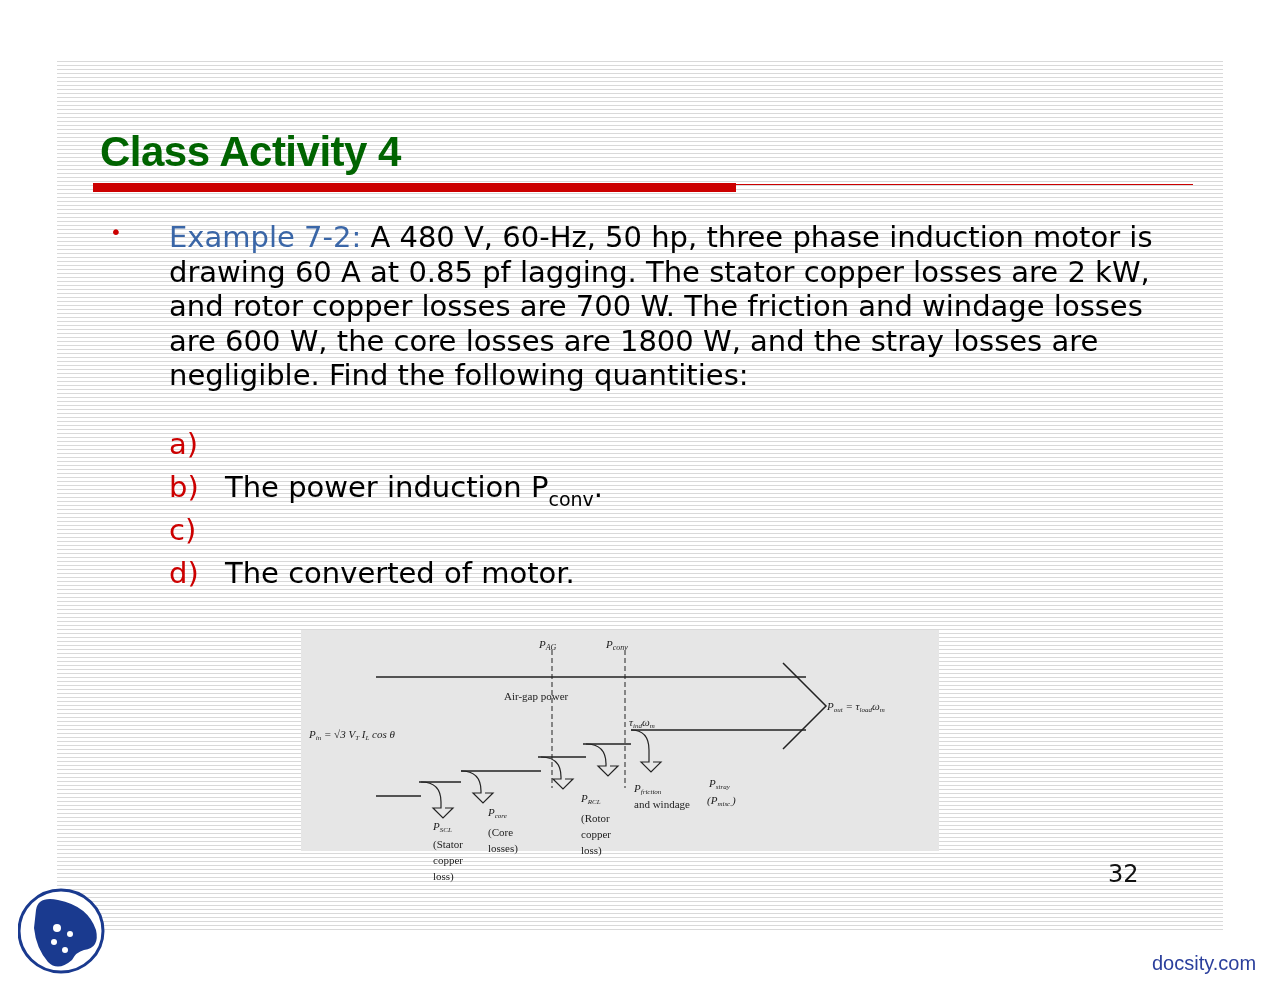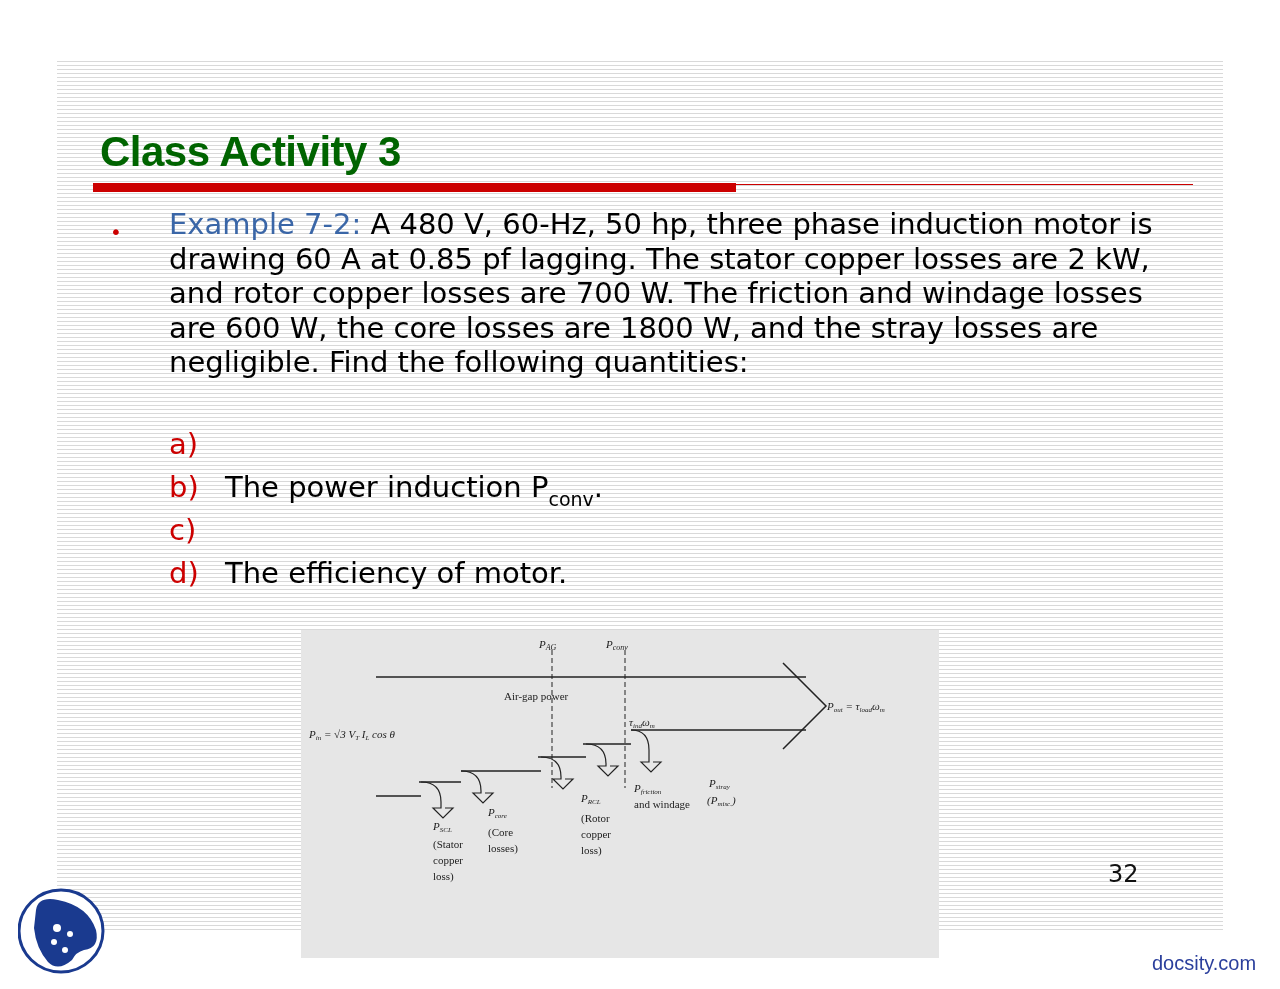--- a/index.html
+++ b/index.html
@@ -20,73 +20,73 @@
   .rule-thick {
     position:absolute; left:93px; top:183px; width:643px; height:9px; background:#cc0000;
   }
   .rule-thin {
     position:absolute; left:736px; top:184px; width:457px; height:1px; background:#cc0000;
   }
   .bullet {
     position:absolute; left:110px; top:220px; color:#cc0000; font-size:20px;
   }
   .body-text {
-    position:absolute; left:169px; top:207px; width:1000px;
+    position:absolute; left:169px; top:220px; width:1000px;
     font-size:29px; line-height:34.6px; color:#000;
   }
   .lead { color:#3a66a7; }
   .items {
     position:absolute; left:169px; top:423px;
     font-size:29px; line-height:43px; color:#000;
   }
   .item { display:flex; }
   .item .lbl { color:#cc0000; width:56px; display:inline-block; }
   .item sub { font-size:19px; vertical-align:-9px; line-height:0; }
   .figure {
-    position:absolute; left:301px; top:630px; width:638px; height:328px;
+    position:absolute; left:301px; top:630px; width:638px; height:221px;
     background:#e6e6e6;
   }
   .figure svg { position:absolute; left:0; top:0; }
   .fig-txt { font-family:"Liberation Serif", serif; font-size:11px; fill:#222; }
   .fig-it { font-style:italic; }
   .page-num {
     position:absolute; left:1108px; top:860px; font-size:24px; color:#111;
   }
   .logo { position:absolute; left:18px; top:888px; }
   .brand {
     position:absolute; left:1144px; top:952px;
     font-family:"Liberation Sans", sans-serif; font-size:20px; color:#2b3f9c;margin-left:8px;
   }
 </style>
 </head>
 <body>
 
 <div class="striped"></div>
 
-<div class="title">Class Activity 3</div>
+<div class="title">Class Activity 4</div>
 <div class="rule-thick"></div>
 <div class="rule-thin"></div>
 
 <div class="bullet">•</div>
 <div class="body-text"><span class="lead">Example 7-2:</span><span> A 480 V, 60-Hz, 50 hp, three phase induction motor is drawing 60 A at 0.85 pf lagging. The stator copper losses are 2 kW, and rotor copper losses are 700 W. The friction and windage losses are 600 W, the core losses are 1800 W, and the stray losses are negligible. Find the following quantities:</span></div>
 
 <div class="items">
   <div class="item">
     <span class="lbl">a)</span>
   </div>
   <div class="item">
     <span class="lbl">b)</span>
     <span><span>The power induction P</span><sub>conv</sub><span>.</span></span>
   </div>
   <div class="item">
     <span class="lbl">c)</span>
   </div>
   <div class="item">
     <span class="lbl">d)</span>
-    <span><span>The efficiency of motor.</span></span>
+    <span><span>The converted of motor.</span></span>
   </div>
 </div>
 
 <div class="figure">
   <svg width="638" height="264" viewBox="0 0 638 264">
 
     <line x1="75" y1="47" x2="505" y2="47" stroke="#222" stroke-width="1.5"></line>
 
     <polyline points="482,33 525,76 482,119" fill="none" stroke="#222" stroke-width="1.5"></polyline>
 

